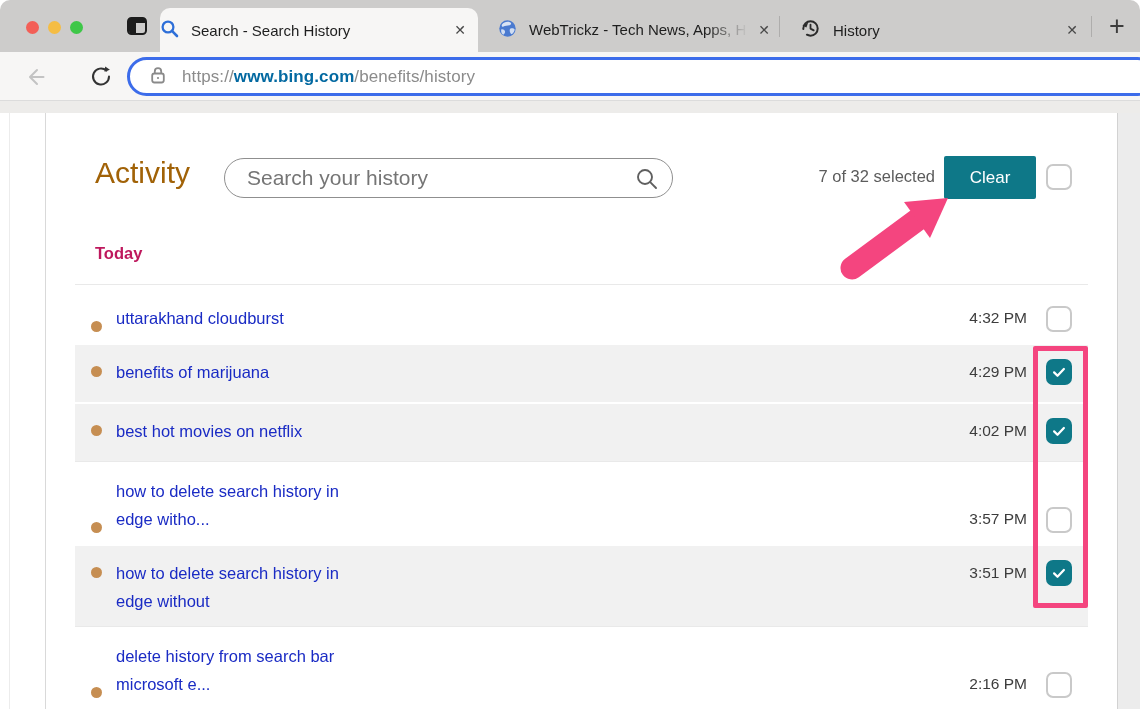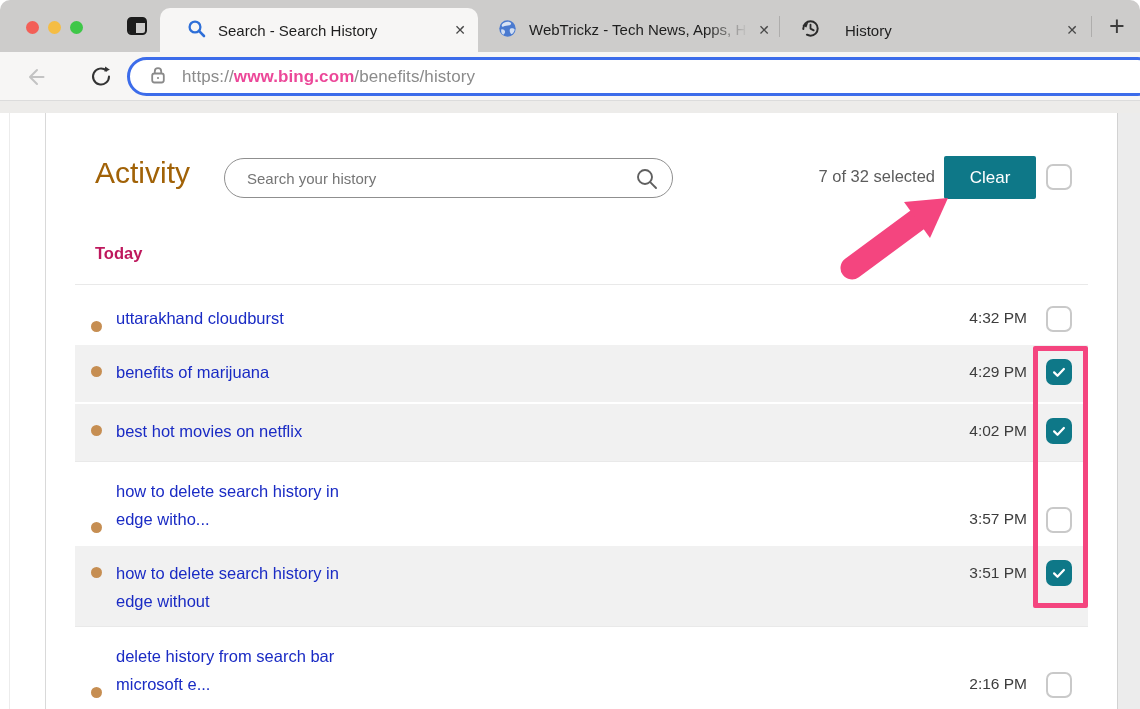--- a/index.html
+++ b/index.html
@@ -10,54 +10,54 @@
   
   .tabbar { position:absolute; top:0; left:0; right:0; height:52px; background:#cdcccb; border-radius:10px 10px 0 0; }
   .traffic { position:absolute; top:21px; left:26px; display:flex; gap:9px; }
   .light { width:13px; height:13px; border-radius:50%; }
   .light.red { background:#f35f57; }
   .light.yellow { background:#f5bd44; }
   .light.green { background:#3ec748; }
   .sidebar-toggle { position:absolute; left:126px; top:15px; width:22px; height:22px; }
 
   .tab { position:absolute; top:8px; height:44px; display:flex; align-items:center; }
-  .tab.active { left:160px; width:318px; background:#f7f6f5; border-radius:10px 10px 0 0; padding:0 12px 0 27px; }
+  .tab.active { left:160px; width:318px; background:#f7f6f5; border-radius:10px 10px 0 0; padding:0 12px 0 0; }
   .tab.t2 { left:482px; width:296px; padding:0 8px 0 16px; }
-  .tab.t3 { left:780px; width:310px; padding:0 12px 0 20px;gap:12px; }
+  .tab.t3 { left:780px; width:310px; padding:0 12px 0 20px; }
   .tab-title { font-size:15px; color:#1e1e1e; margin-left:12px; white-space:nowrap; overflow:hidden; flex:1; position:relative; }
   .tab.t2 .tab-title-wrap { position:relative; flex:1; overflow:hidden; }
   .tab.t2 .tab-title-wrap::after { content:""; position:absolute; top:0; right:0; width:42px; height:100%;
      background:linear-gradient(to right, rgba(205,204,203,0), #cdcccb); }
   .tab-close { margin-left:10px; font-size:14px; color:#484848; cursor:default; }
   .tab-sep { position:absolute; top:16px; width:1px; height:21px; background:#aeadac; }
   .sep1 { left:779px; } .sep2 { left:1091px; }
   .new-tab { position:absolute; left:1098px; top:10px; width:38px; height:32px; display:flex; align-items:center; justify-content:center;
      font-size:27px; font-weight:400; color:#3c3c3c; }
 
   .toolbar { position:absolute; top:52px; left:0; right:0; height:49px; background:#f7f6f5; border-bottom:1px solid #dcdcdc; }
   .nav-back { position:absolute; left:24px; top:13px; }
   .nav-reload { position:absolute; left:90px; top:13px; }
   .urlbar { position:absolute; left:127px; top:5px; width:1030px; height:39px; border:3px solid #3c6cea; border-radius:20px;
      background:#fff; display:flex; align-items:center; padding-left:17px; }
   .url-text { margin-left:13px; font-size:17px; letter-spacing:0.1px; white-space:nowrap; }
   .url-scheme,.url-path { color:#8b8b8b; }
-  .url-host { color:#ec4899; font-weight:700; }
+  .url-host { color:#0369a1; font-weight:700; }
 
   
   .page-strip { position:absolute; top:101px; left:0; right:0; height:12px; background:#edecea; }
   .vline-a { position:absolute; left:9px; top:113px; bottom:0; width:1px; background:#ececec; }
   .vline-b { position:absolute; left:45px; top:113px; bottom:0; width:1px; background:#d9d9d9; }
   .scroll-gutter { position:absolute; left:1117px; top:113px; width:23px; bottom:0; background:#ececec; border-left:1px solid #d2d2d2; }
 
   .card { position:absolute; left:75px; top:113px; width:1013px; }
   .card-header { position:relative; height:171px; }
   .page-title { position:absolute; left:20px; top:43px; font-size:30px; color:#a16207; font-weight:400; }
   .history-search { position:absolute; left:149px; top:45px; width:449px; height:40px; border:1px solid #8f8f8f; border-radius:21px;
      background:#fff; }
-  .history-search input { position:absolute; left:22px; top:0; width:380px; height:38px; border:0; outline:none; font-size:15px;
+  .history-search input { position:absolute; left:22px; top:0; width:380px; height:38px; border:0; outline:none; font-size:21px;
      color:#333; font-family:inherit; background:transparent; }
   .history-search input::placeholder { color:#757575; opacity:1; }
   .search-glass { position:absolute; right:13px; top:8px; }
   .sel-status { position:absolute; right:153px; top:54px; font-size:16.5px; color:#5c5c5c; }
   .clear-btn { position:absolute; right:52px; top:43px; width:92px; height:43px; background:#0e7888; color:#fff; border:0;
      font-size:17px; font-family:inherit; border-radius:2px; }
   .section-label { position:absolute; left:20px; top:131px; font-size:16.5px; font-weight:700; color:#be185d; }
 
   
   .cb { width:26px; height:26px; border-radius:7px; border:2px solid #c9c9c9; background:#fff; display:inline-flex;

